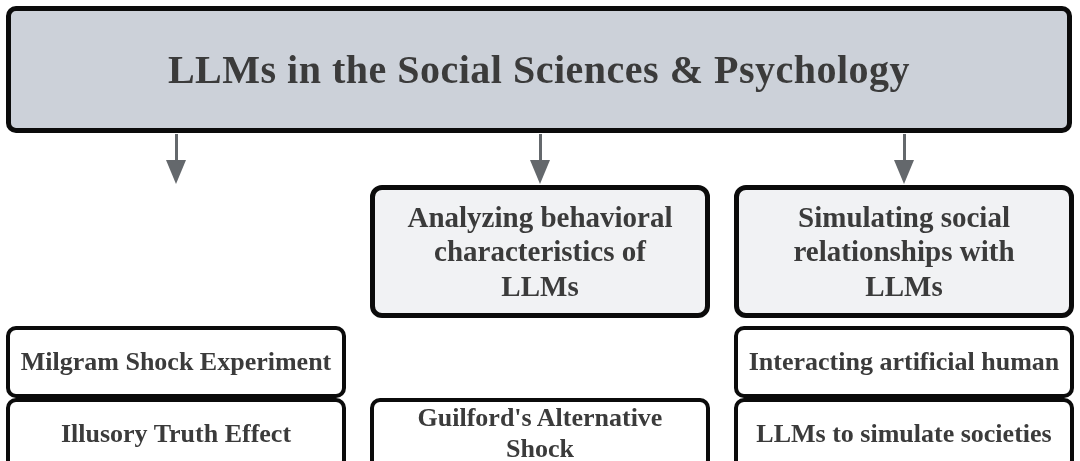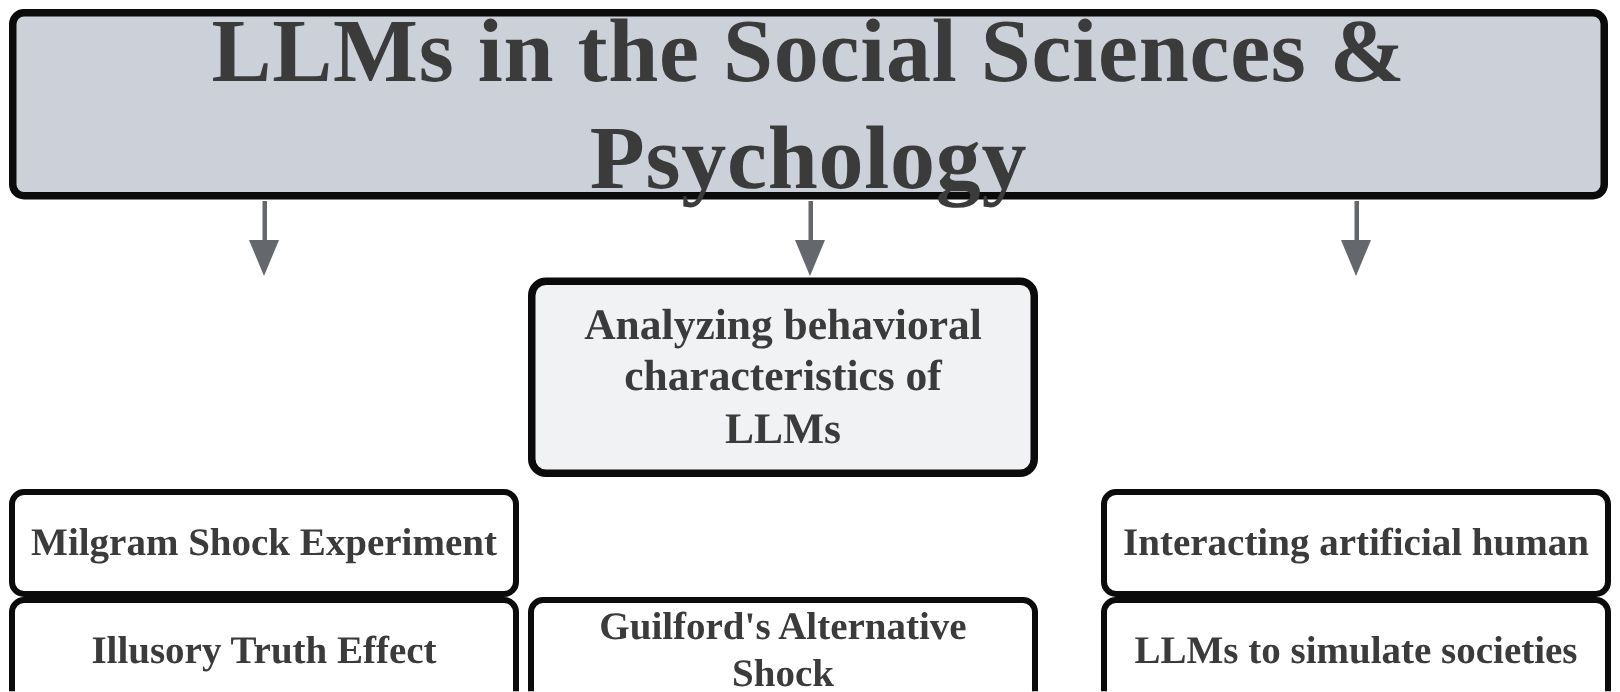--- a/index.html
+++ b/index.html
@@ -33,40 +33,40 @@
     border: 4px solid var(--border);
     border-radius: 12px;
     line-height: 1.18;
   }
   .title-node {
     left: 6px; top: 6px;
     width: 1066px; height: 127px;
     background: var(--title-fill);
     border-width: 5px;
     border-radius: 10px;
-    font-size: 60px;
+    font-size: 40px;
     letter-spacing: 0.5px;
   }
   .category-node {
     top: 185px;
     width: 340px; height: 133px;
     background: var(--category-fill);
     border-width: 5px;
     font-size: 29px;
     padding: 0 26px;
   }
   .leaf-node {
     width: 340px; height: 72px;
     font-size: 26px;
     border-radius: 10px;
     padding: 0 8px;
     font-family: Liberation Serif, serif;
   }
   .col-0 { left: 6px; }
-  .col-1 { left: 352px; }
+  .col-1 { left: 370px; }
   .col-2 { left: 734px; }
   .row-leaf-0 { top: 326px; }
   .row-leaf-1 { top: 398px; }
   .arrow {
     position: absolute;
     top: 134px;
     width: 20px; height: 50px;
   }
   .arrow .stem {
     position: absolute;
@@ -100,20 +100,21 @@
   <div class="arrow arrow-1">
     <div class="stem"></div>
     <div class="head"></div>
   </div>
   <div class="arrow arrow-2">
     <div class="stem"></div>
     <div class="head"></div>
   </div>
 
   <div class="node category-node col-1">Analyzing behavioral characteristics of LLMs</div>
+  <div class="node category-node col-2">Simulating social relationships with LLMs</div>
 
   <div class="node leaf-node col-0 row-leaf-0">Milgram Shock Experiment</div>
   <div class="node leaf-node col-0 row-leaf-1">Illusory Truth Effect</div>
 
   <div class="node leaf-node col-1 row-leaf-1">Guilford's Alternative Shock</div>
 
   <div class="node leaf-node col-2 row-leaf-0">Interacting artificial human</div>
   <div class="node leaf-node col-2 row-leaf-1">LLMs to simulate societies</div>
 
 </div>

